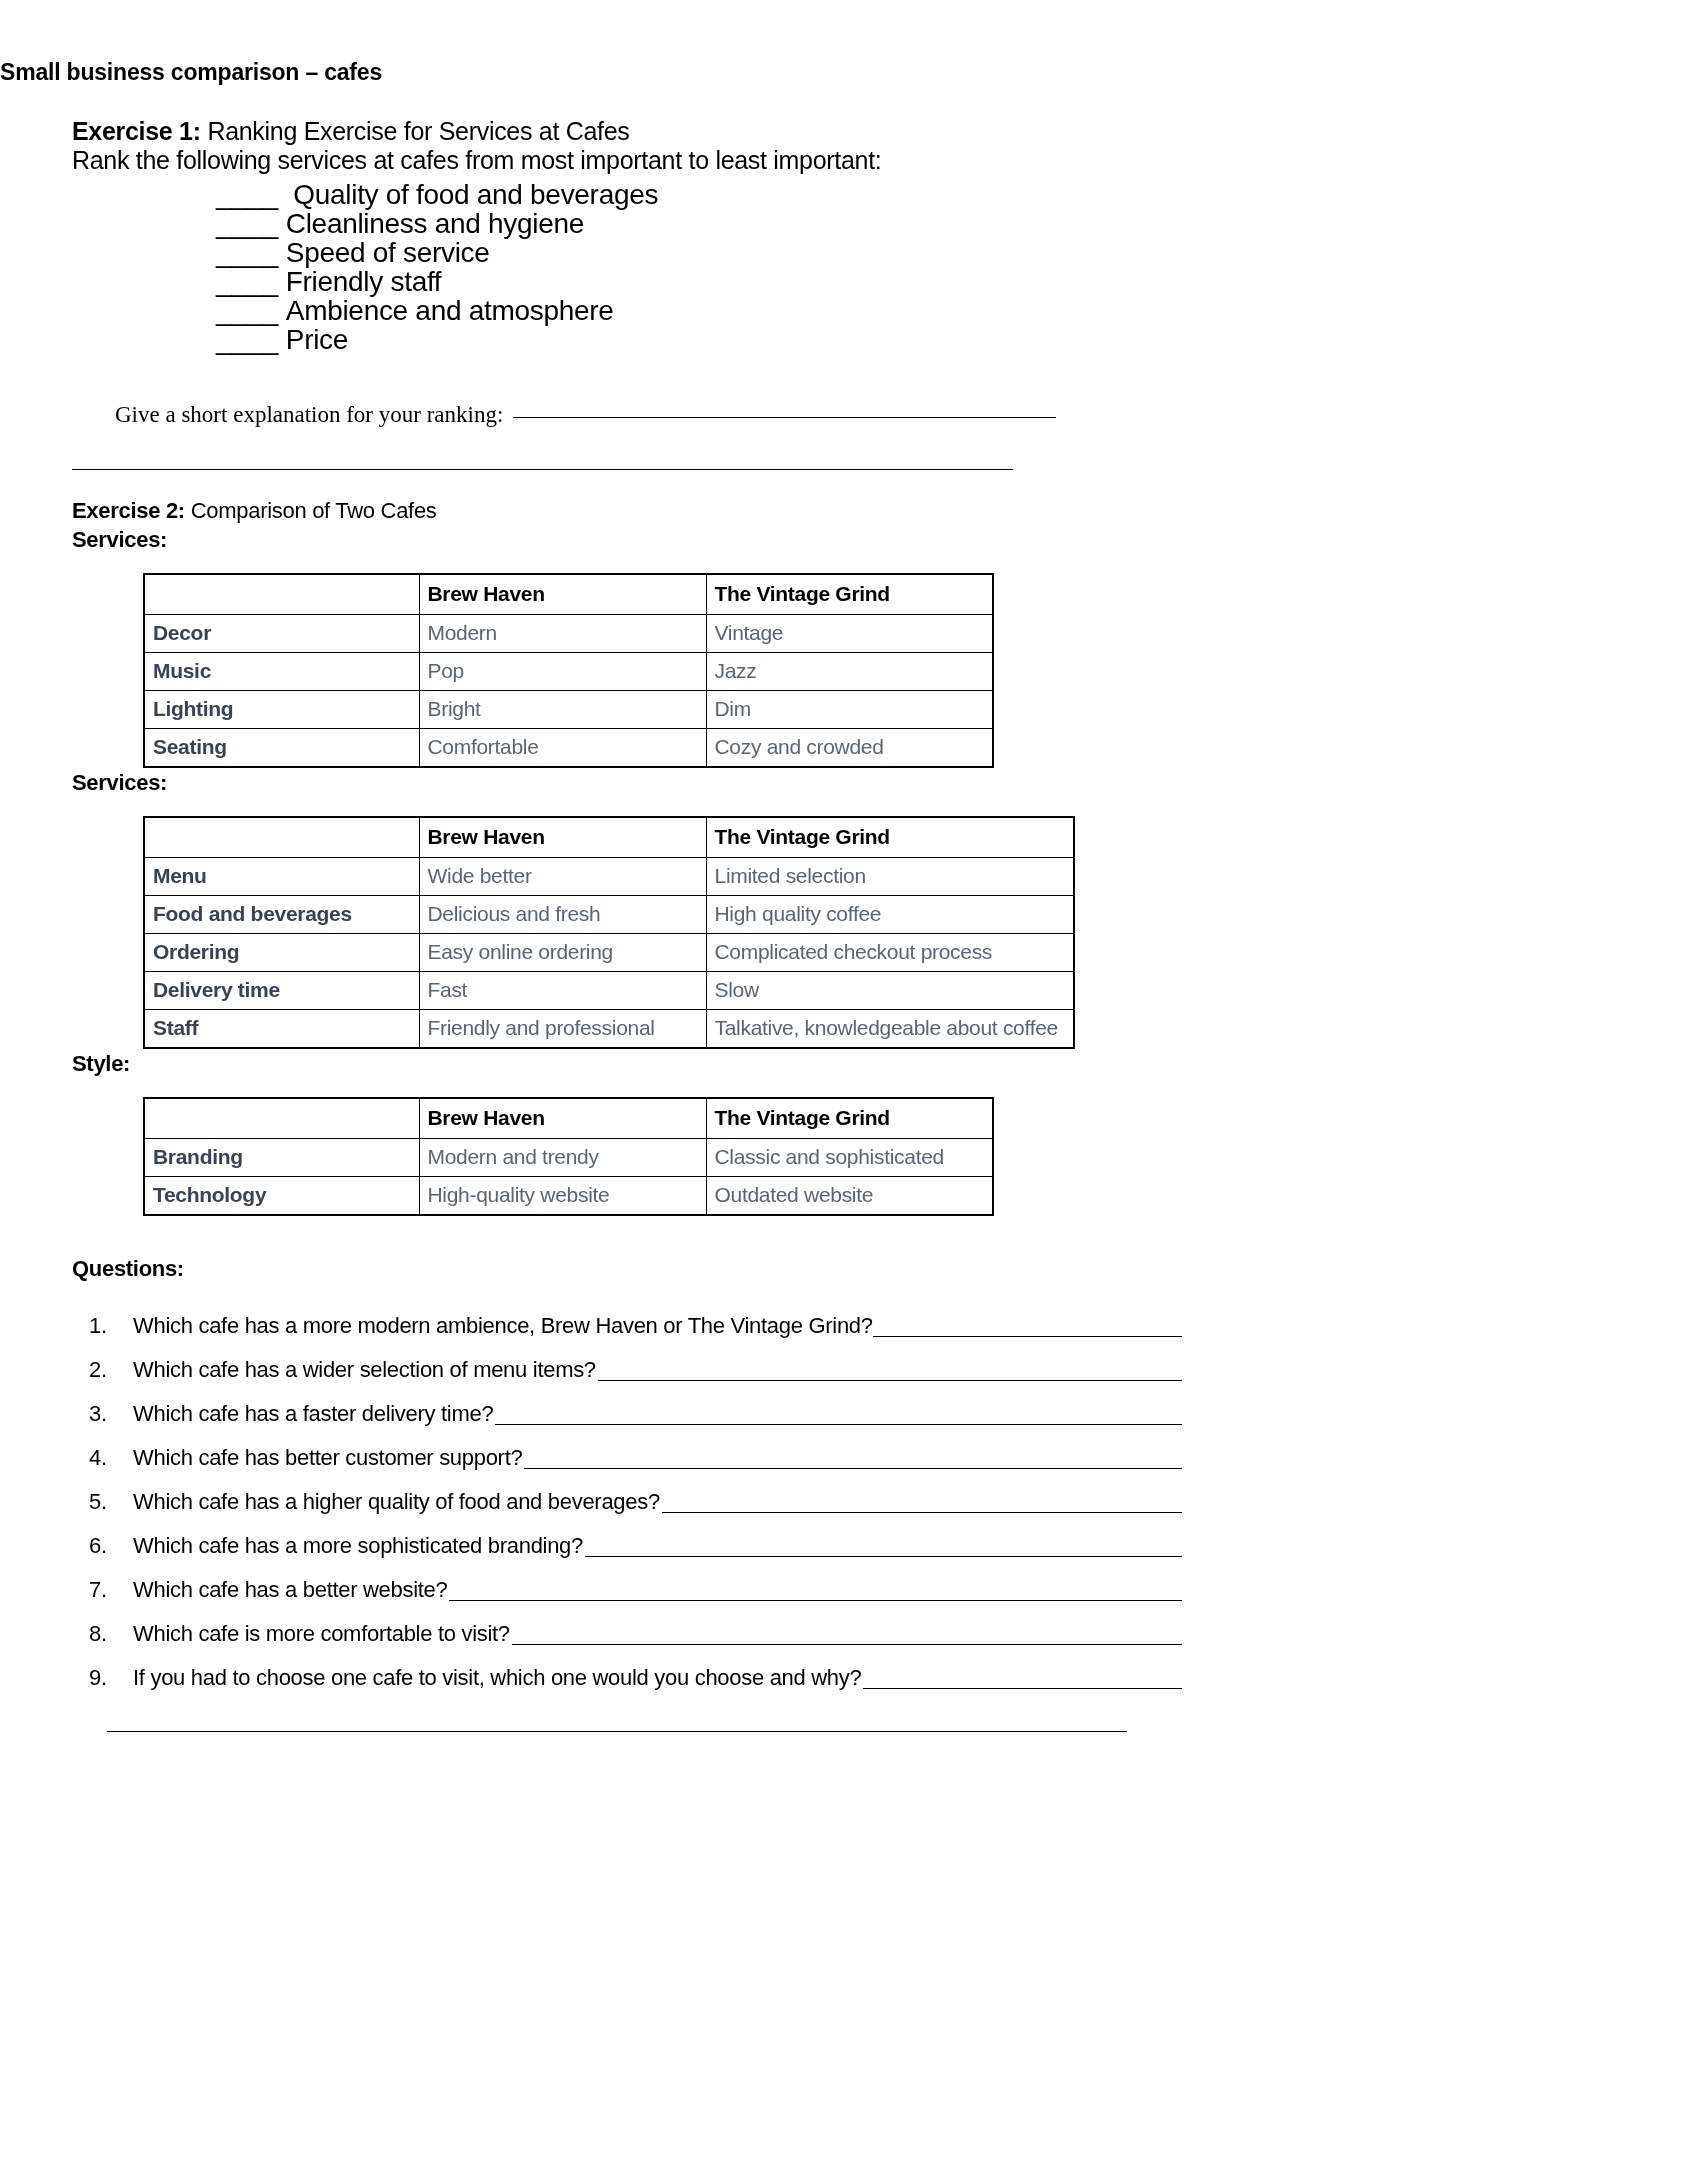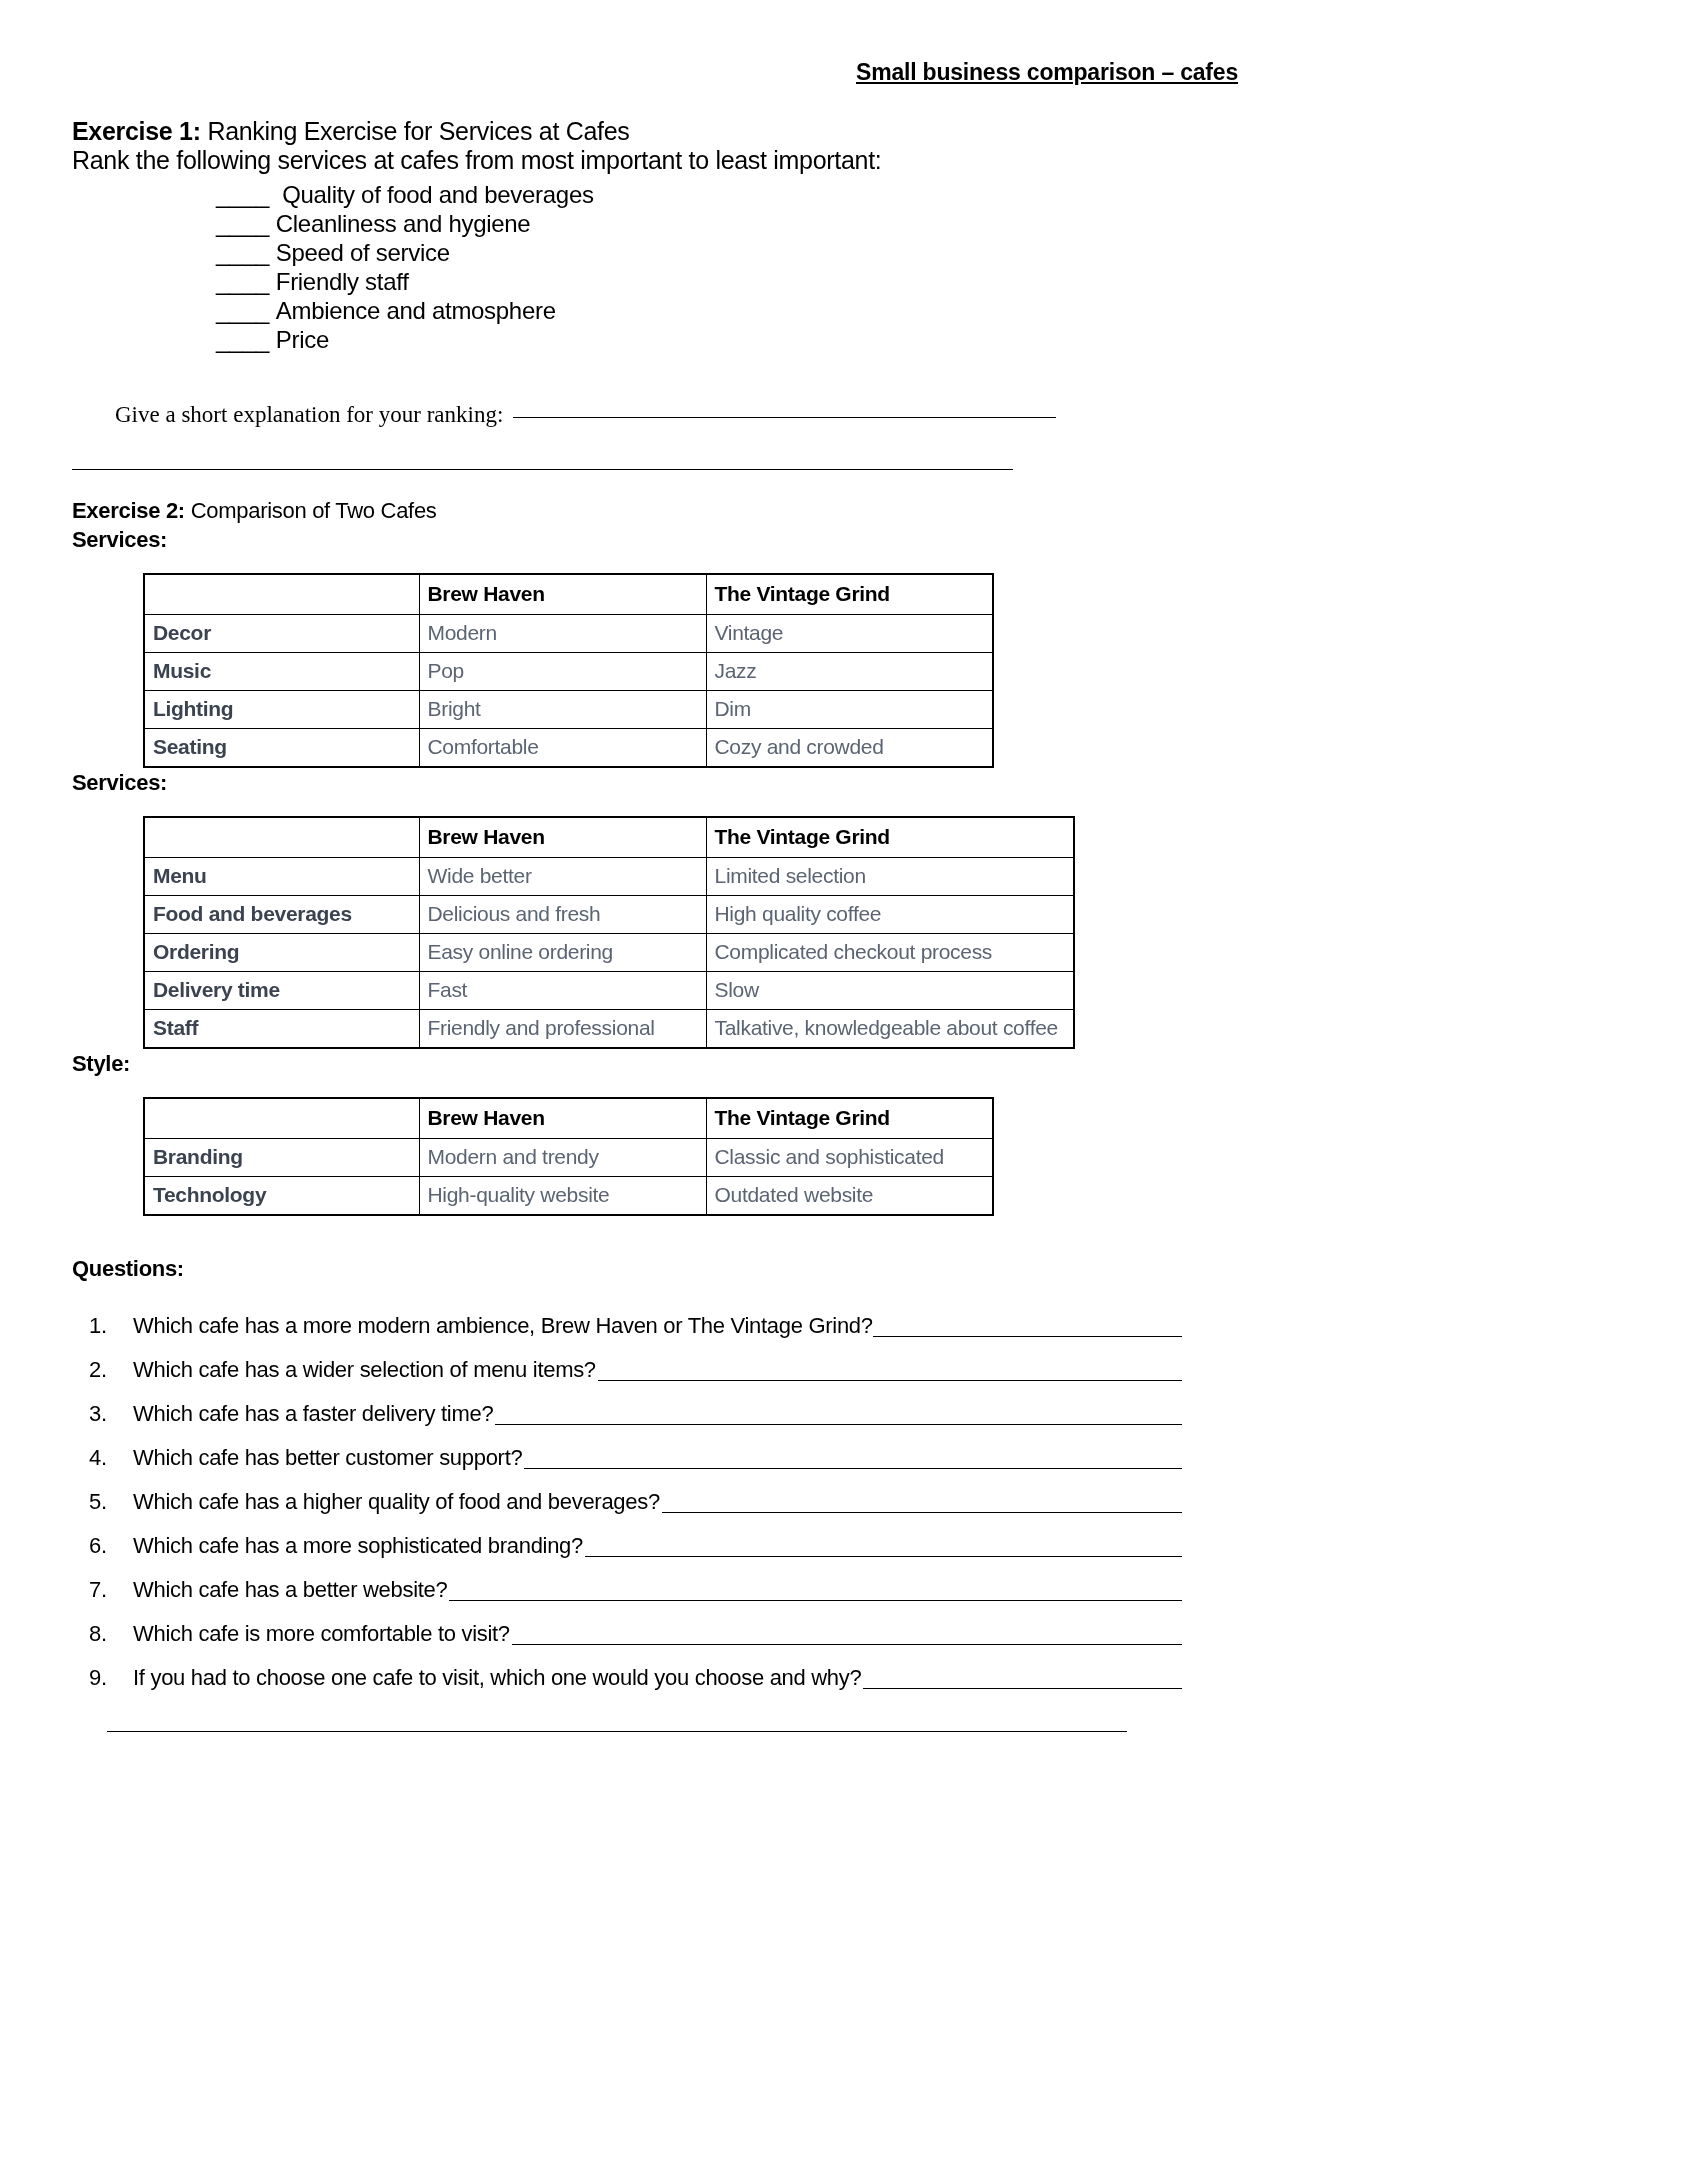--- a/index.html
+++ b/index.html
@@ -28,31 +28,30 @@
     position: absolute;
     left: 0;
     top: 0;
     width: 1238px;
     height: 2178px;
     padding: 0;
     box-sizing: border-box;
   }
 
   .doc-title {
-    text-align: right;
+    text-align: left;
     font-weight: bold;
     font-size: 23px;
     letter-spacing: -0.2px;
     font-stretch: condensed;
     margin: 0;
     position: absolute;
     top: 59px;
     left: 0;
     width: 1238px;
-    text-decoration: underline;
   }
 
   .content {
     position: absolute;
     top: 117px;
     left: 72px;
     width: 1089px;
   }
 
   .line {
@@ -62,21 +61,21 @@
     letter-spacing: -0.3px;
   }
   .line.bold-lead b { font-weight: bold; }
 
   .rank-list {
     margin: 5px 0 0 0;
     padding: 0;
     list-style: none;
   }
   .rank-item {
-    font-size: 24px;
+    font-size: 28px;
     line-height: 29px;
     padding-left: 144px;
     white-space: nowrap;
     letter-spacing: -0.3px;
   }
   .rank-blank {
     display: inline-block;
     letter-spacing: 0px;
   }
 

